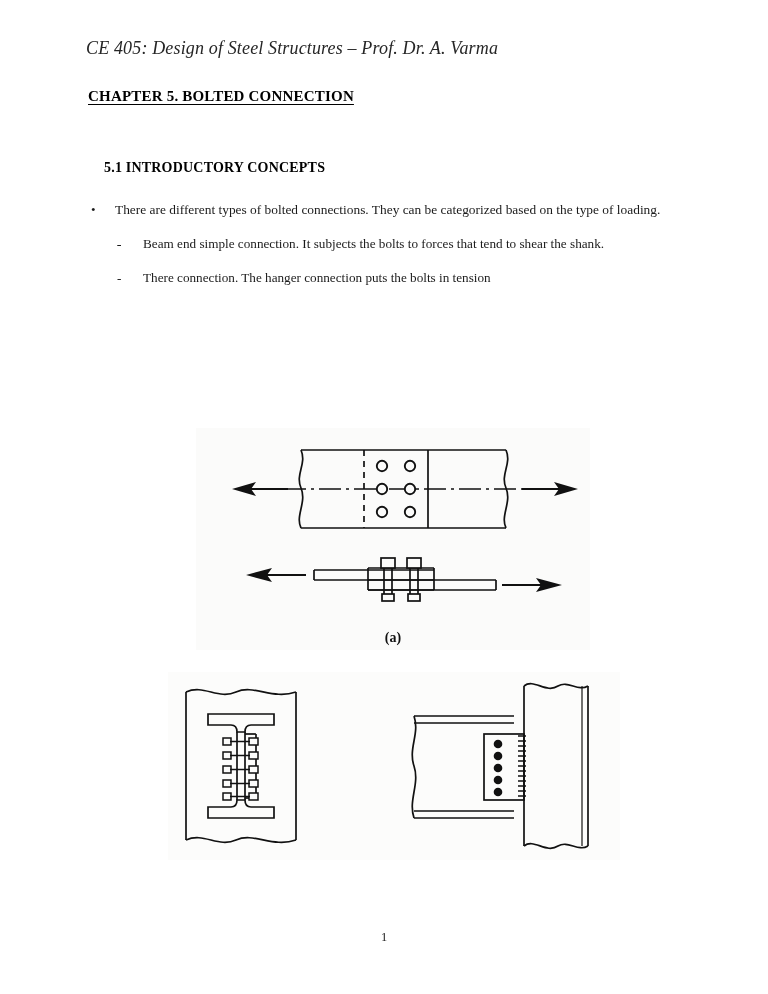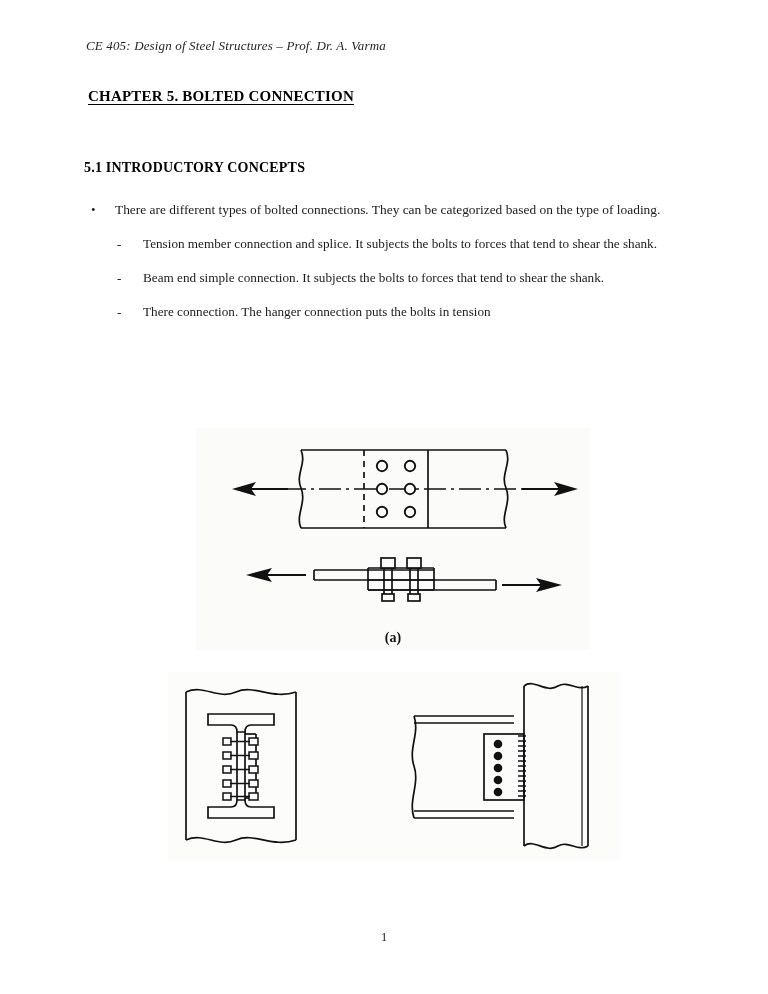--- a/index.html
+++ b/index.html
@@ -21,21 +21,21 @@
     inset: 0;
     background: #ffffff;
   }
 
   
   .running-head {
     position: absolute;
     left: 86px;
     top: 38px;
     font-style: italic;
-    font-size: 13px;
+    font-size: 18px;
     letter-spacing: 0.15px;
     color: #262626;
     white-space: nowrap;
   }
 
   
   .chapter-heading {
     position: absolute;
     left: 88px;
     top: 88px;
@@ -44,21 +44,21 @@
     letter-spacing: 0.2px;
     text-decoration: underline;
     text-underline-offset: 3px;
     color: #000;
     white-space: nowrap;
   }
 
   
   .section-heading {
     position: absolute;
-    left: 84px;
+    left: 104px;
     top: 160px;
     font-weight: bold;
     font-size: 14px;
     letter-spacing: 0.2px;
     color: #000;
     white-space: nowrap;
   }
 
   
   .body-block {
@@ -158,21 +158,20 @@
 
     <div class="bullet-item">
       <span class="bullet-marker">•</span>
       <span>There are different types of bolted connections. They can be categorized based on the type of loading.</span>
     </div>
 
     <div class="dash-list">
 
       <div class="dash-item">
         <span class="dash-marker">-</span>
-        <span>Tension member connection and splice. It subjects the bolts to forces that tend to shear the shank.</span>
       </div>
 
       <div class="dash-item">
         <span class="dash-marker">-</span>
         <span>Beam end simple connection. It subjects the bolts to forces that tend to shear the shank.</span>
       </div>
 
       <div class="dash-item">
         <span class="dash-marker">-</span>
         <span>There connection. The hanger connection puts the bolts in tension</span>

